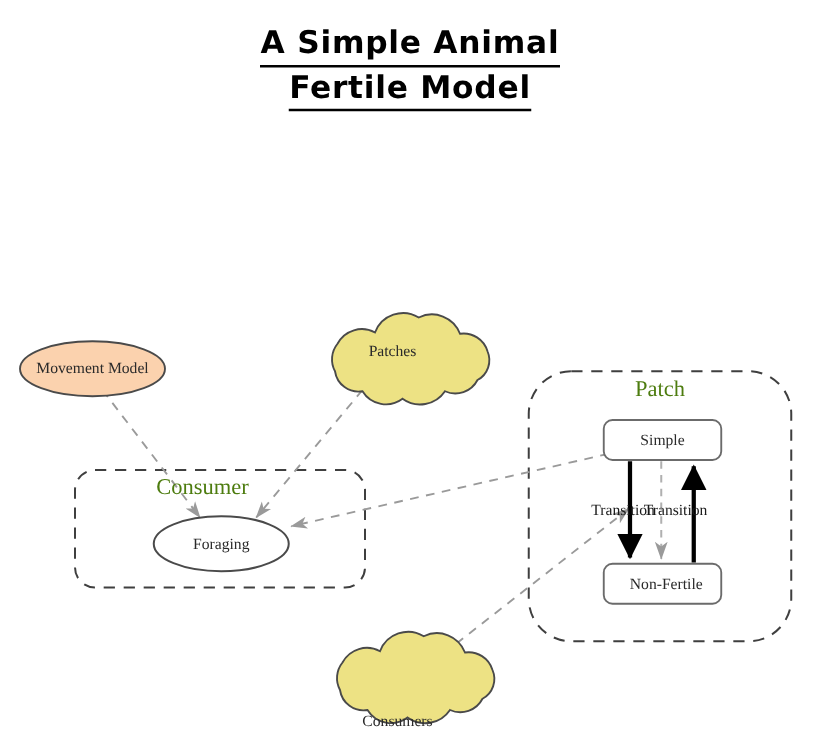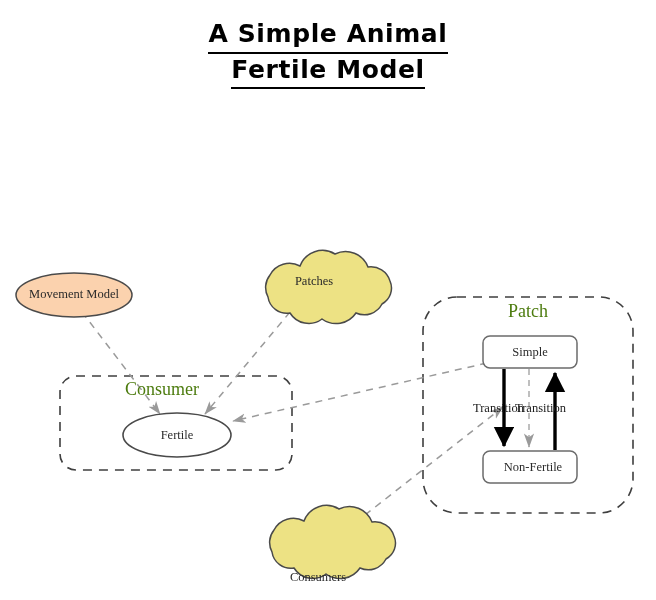--- a/index.html
+++ b/index.html
@@ -167,21 +167,21 @@
     <line x1="555" y1="450" x2="555" y2="373" stroke="#000000" stroke-width="3.4" marker-end="url(#arrowBlack)"></line>
   </g>
 </svg>
 
 <div class="lbl node-text" style="left:16px; top:287px; width:116px;">Movement Model</div>
 
 <div class="lbl node-text" style="left:258px; top:274px; width:112px;">Patches</div>
 
 <div class="lbl node-text" style="left:262px; top:570px; width:112px;">Consumers</div>
 
-<div class="lbl node-text" style="left:121px; top:428px; width:112px;">Fertile</div>
+<div class="lbl node-text" style="left:121px; top:428px; width:112px;">Foraging</div>
 
 <div class="lbl node-text" style="left:483px; top:345px; width:94px;">Simple</div>
 
 <div class="lbl node-text" style="left:483px; top:460px; width:100px;">Non-Fertile</div>
 
 <div class="lbl container-title" style="left:106px; top:379px; width:112px; text-align:center;">Consumer</div>
 
 <div class="lbl container-title" style="left:472px; top:301px; width:112px; text-align:center;">Patch</div>
 
 <div class="lbl edge-text" style="left:473px; top:401px;">Transition</div>

